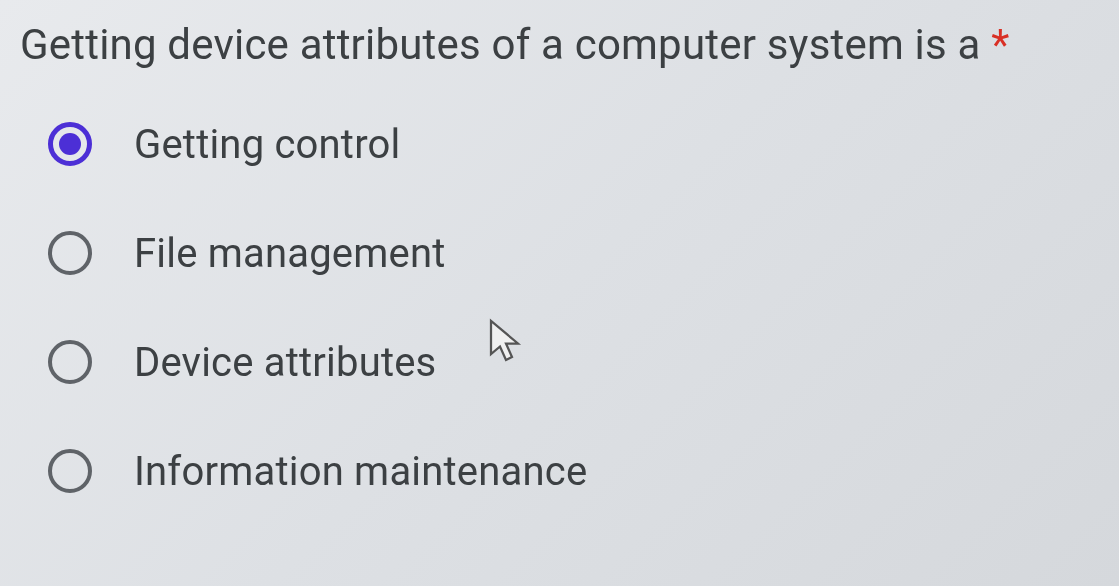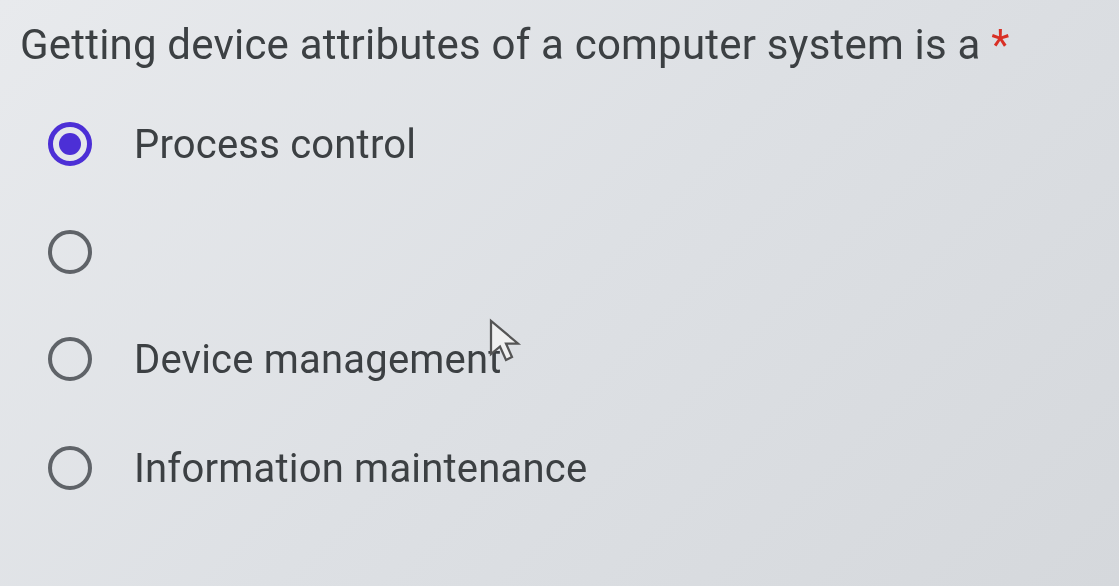--- a/index.html
+++ b/index.html
@@ -81,34 +81,35 @@
 <div class="question-text">
   <span>Getting device attributes of a computer system is a </span><span class="required-mark">*</span>
 </div>
 
 <div class="options-container">
 
   <div class="option-row">
     <div class="radio-outer selected">
       <div class="radio-inner"></div>
     </div>
-    <span class="option-label">Process control</span>
+    <span class="option-label">Getting control</span>
   </div>
 
   <div class="option-row">
     <div class="radio-outer">
       
     </div>
+    <span class="option-label">File management</span>
   </div>
 
   <div class="option-row">
     <div class="radio-outer">
       
     </div>
-    <span class="option-label">Device management</span>
+    <span class="option-label">Device attributes</span>
   </div>
 
   <div class="option-row">
     <div class="radio-outer">
       
     </div>
     <span class="option-label">Information maintenance</span>
   </div>
 
 </div>

